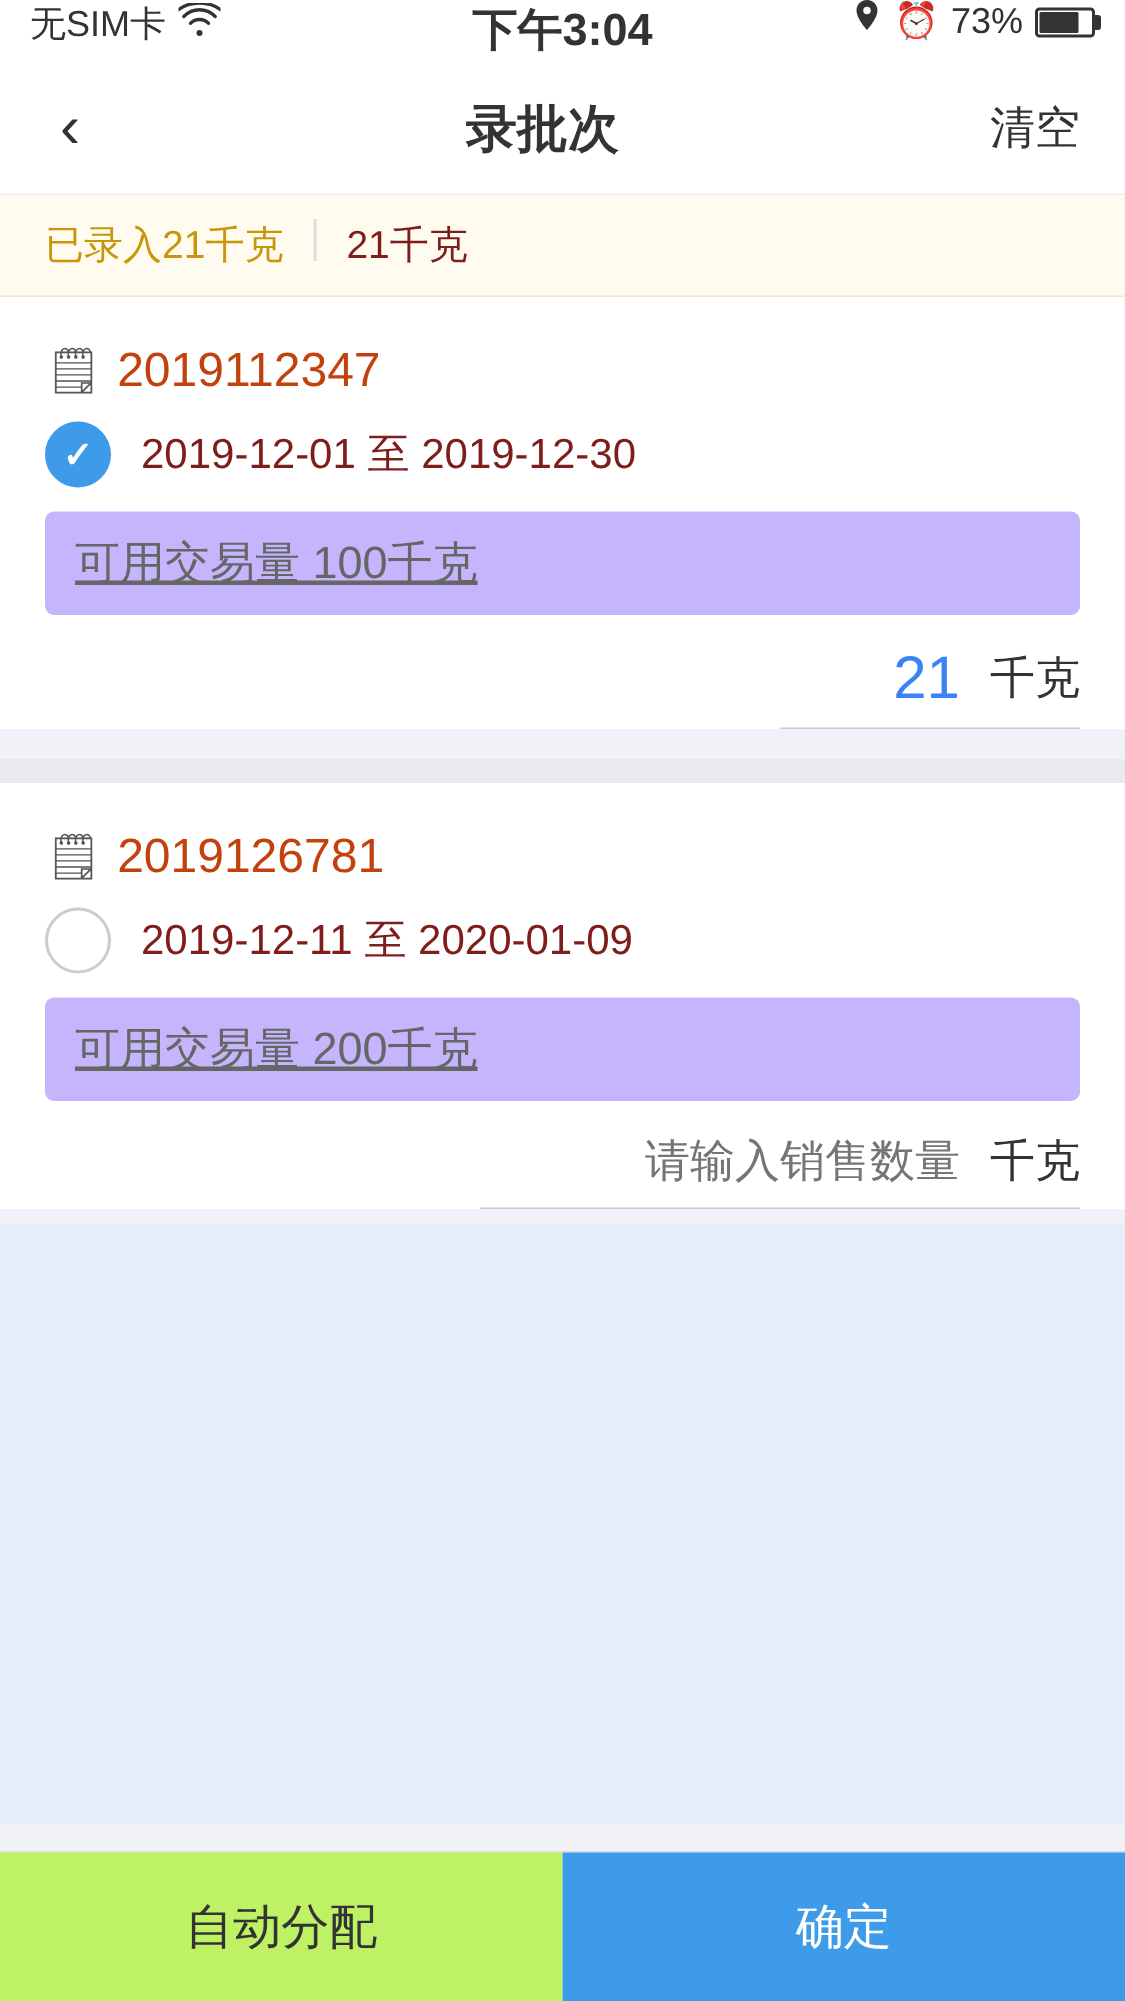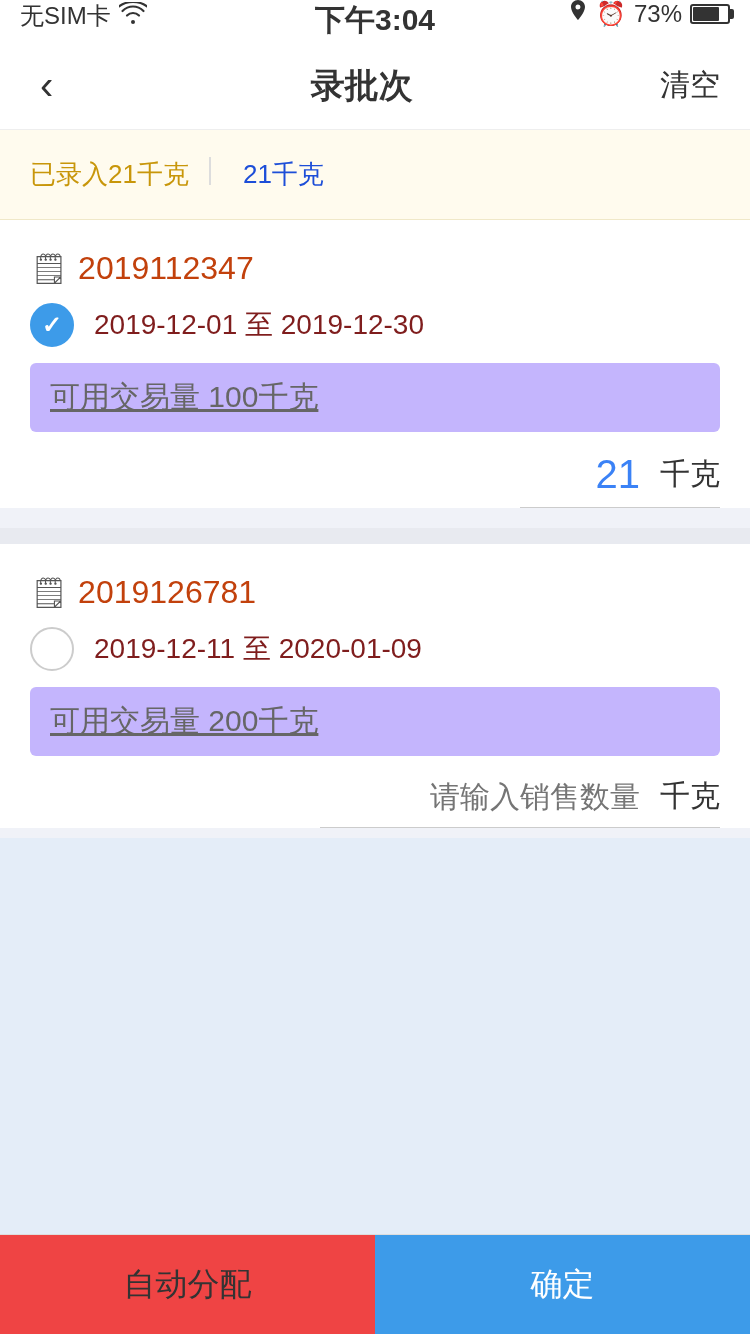--- a/index.html
+++ b/index.html
@@ -95,39 +95,38 @@
     }
     .nav-action {
       font-size: 30px;
       color: #333;
       cursor: pointer;
     }
 
     
     .info-banner {
       background: #fffbee;
-      padding: 27px 30px;
+      padding: 16px 30px;
       display: flex;
       align-items: flex-start;
       gap: 20px;
       border-bottom: 1px solid #f0e8c8;
     }
     .info-label {
       color: #c8960a;
       font-size: 26px;
     }
     .info-divider {
       width: 2px;
       height: 28px;
       background: #ddd;
     }
     .info-value {
-      color: #1d4ed8;
+      color: #7f1d1d;
       font-size: 26px;
-      margin-left: 12px;
     }
 
     
     .batch-container {
       background: #fff;
     }
 
     
     .batch-item {
       background: #fff;
@@ -276,21 +275,21 @@
       border-top: 1px solid #ddd;
     }
     .btn-auto {
       flex: 1;
       display: flex;
       align-items: center;
       justify-content: center;
       font-size: 32px;
       color: #333;
       cursor: pointer;
-      background: #ef4444;
+      background: #bef264;
     }
     .btn-confirm {
       flex: 1;
       display: flex;
       align-items: center;
       justify-content: center;
       font-size: 32px;
       color: #fff;
       background: #3d9be9;
       cursor: pointer;

